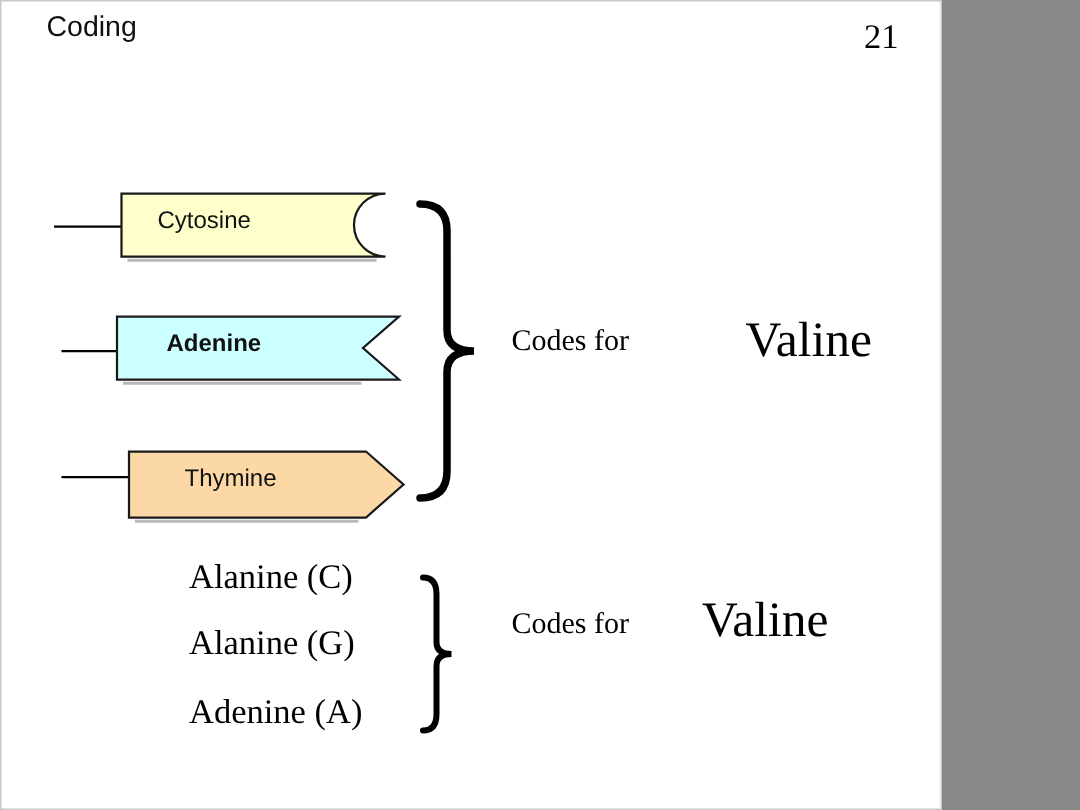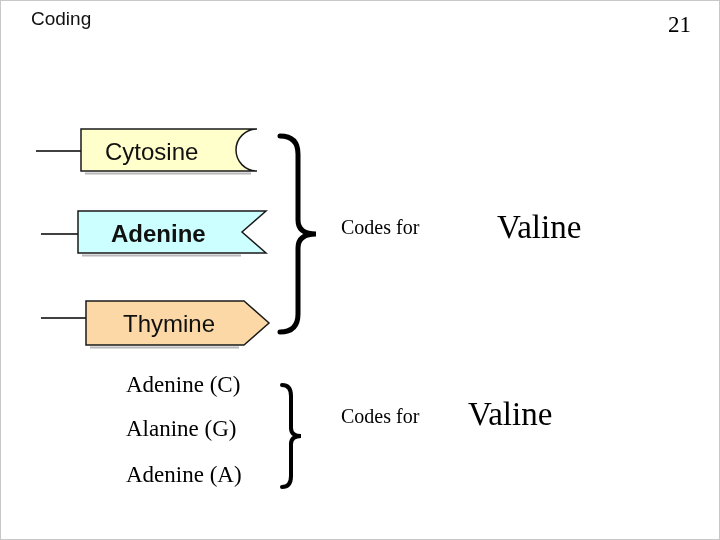--- a/index.html
+++ b/index.html
@@ -1,18 +1,18 @@
 <!DOCTYPE html>
 <html><head>
 <meta charset="utf-8">
 <style>
   html, body { margin: 0; padding: 0; background: #888; }
   .slide {
     position: relative;
-    width: 720px; height: 540px;
+    width: 628px; height: 540px;
     background: #ffffff;
     overflow: hidden;
     border: 1px solid #c8c8c8;
     box-sizing: border-box;
     font-family: "Liberation Serif", serif;
     color: #000;
   }
   .abs { position: absolute; line-height: 1; white-space: nowrap; }
   .slide-title {
     left: 30px; top: 8px;
@@ -22,21 +22,21 @@
   .page-number {
     right: 28px; top: 12px;
     font-size: 23px;
   }
   .heading {
     left: 42px; top: 64px;
     font-size: 28px;
   }
   .shape-label {
     font-family: "Liberation Sans", sans-serif;
-    font-size: 24px; color: #111;
+    font-size: 16px; color: #111;
   }
   .codes-for { font-size: 20px; }
   .amino-acid { font-size: 33px; }
   .base-text { font-size: 23px; }
   svg.diagram-layer { position: absolute; left: 0; top: 0; }
 </style>
 </head>
 <body>
 
 <div class="slide">
@@ -65,20 +65,20 @@
     <path d="M281,384 Q290,384 290,395 L290,427 Q290,435 300,435 Q290,435 290,443 L290,475 Q290,486 281,486" fill="none" stroke="#000" stroke-width="4" stroke-linecap="round"></path>
   </svg>
 
   <div class="abs shape-label" style="left:104px; top:139px;">Cytosine</div>
   <div class="abs shape-label" style="left:110px; top:221px;font-weight:bold;">Adenine</div>
   <div class="abs shape-label" style="left:122px; top:311px;">Thymine</div>
 
   <div class="abs codes-for" style="left:340px; top:216px;">Codes for</div>
   <div class="abs amino-acid" style="left:477px; top:210px;margin-left:19px;">Valine</div>
 
-  <div class="abs base-text" style="left:125px; top:372px;">Adenine (C)</div>
+  <div class="abs base-text" style="left:125px; top:372px;">Alanine (C)</div>
   <div class="abs base-text" style="left:125px; top:416px;">Alanine (G)</div>
   <div class="abs base-text" style="left:125px; top:462px;">Adenine (A)</div>
 
   <div class="abs codes-for" style="left:340px; top:405px;">Codes for</div>
   <div class="abs amino-acid" style="left:467px; top:397px;">Valine</div>
 
 </div>
 
 </body></html>

